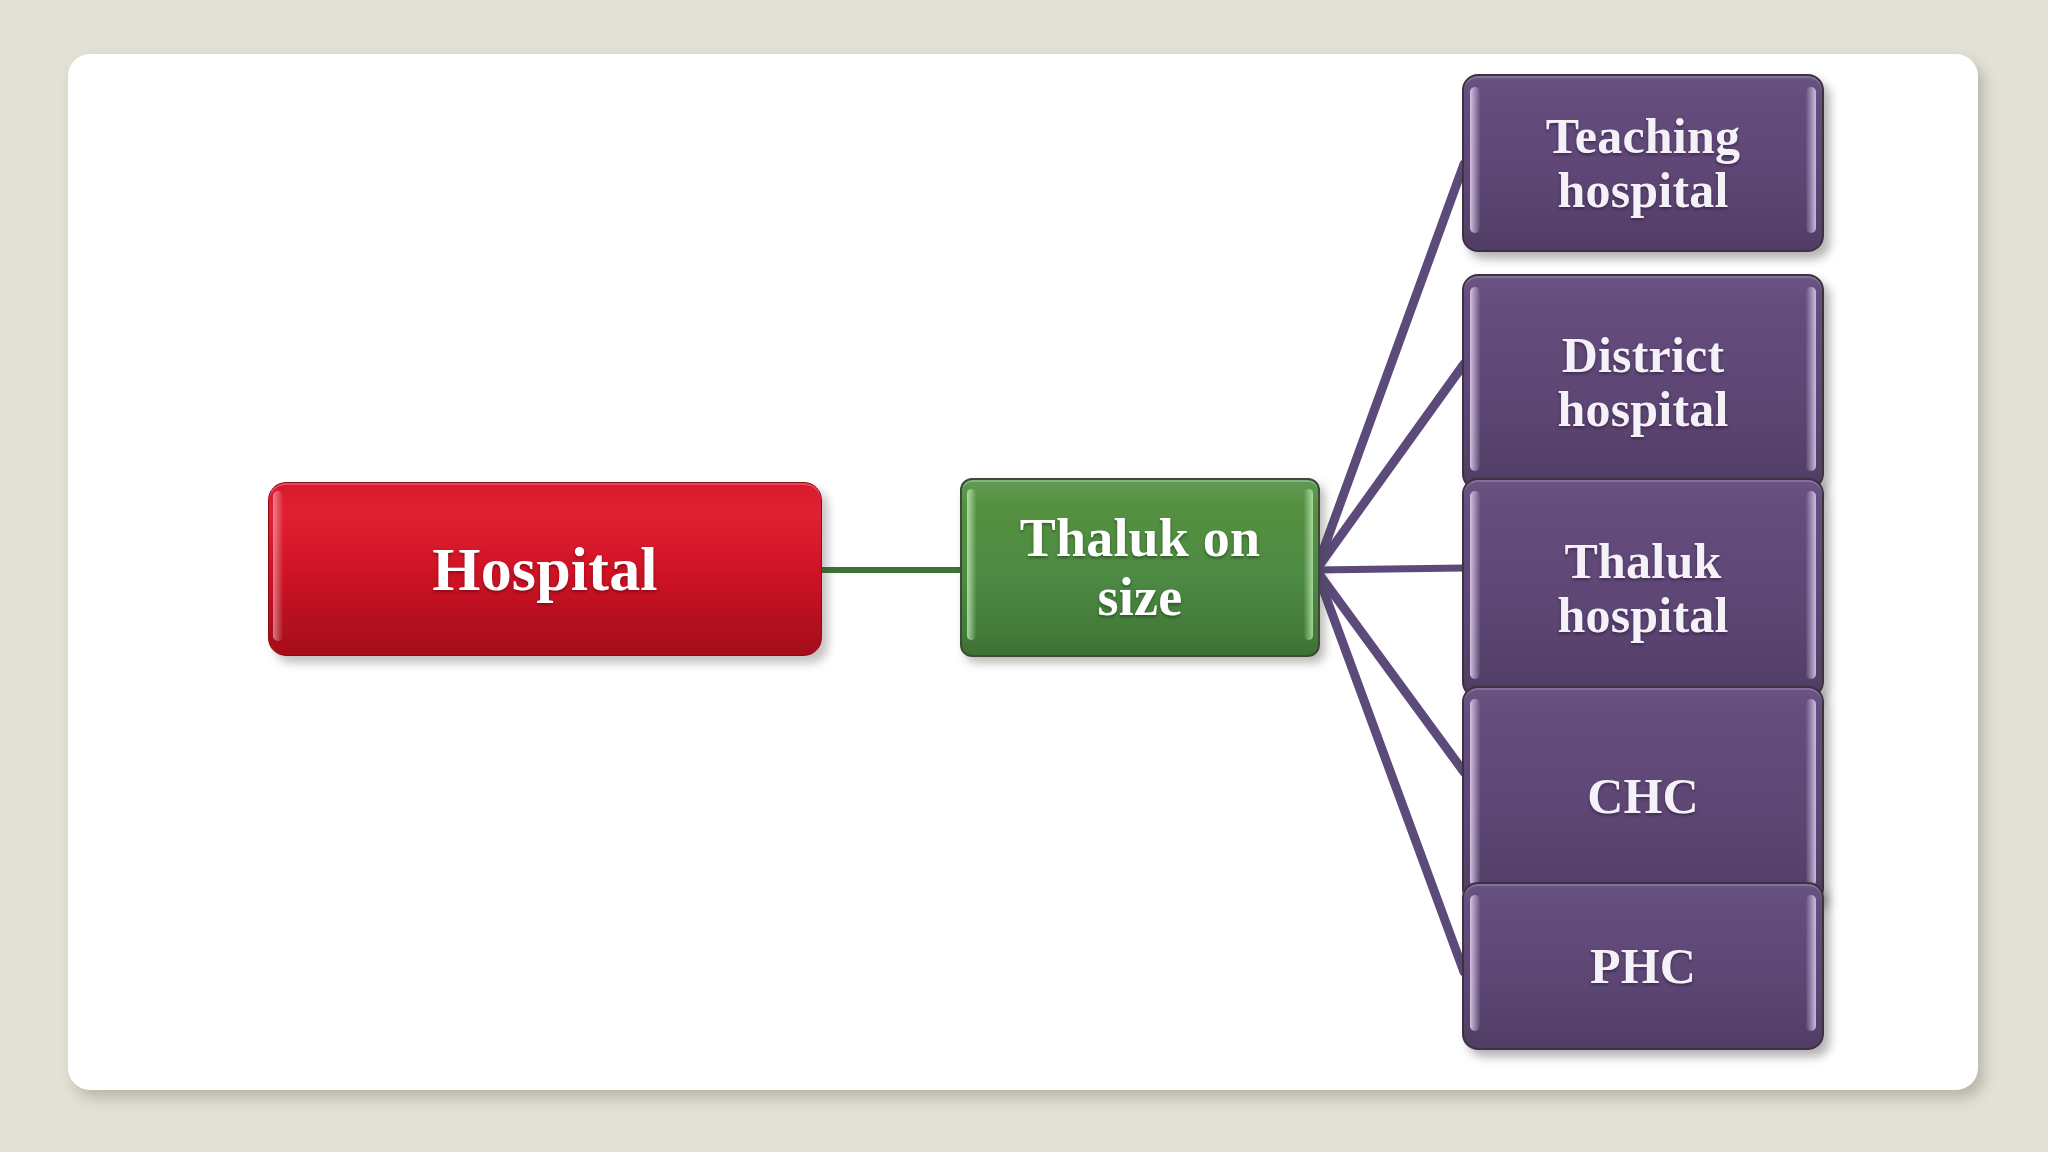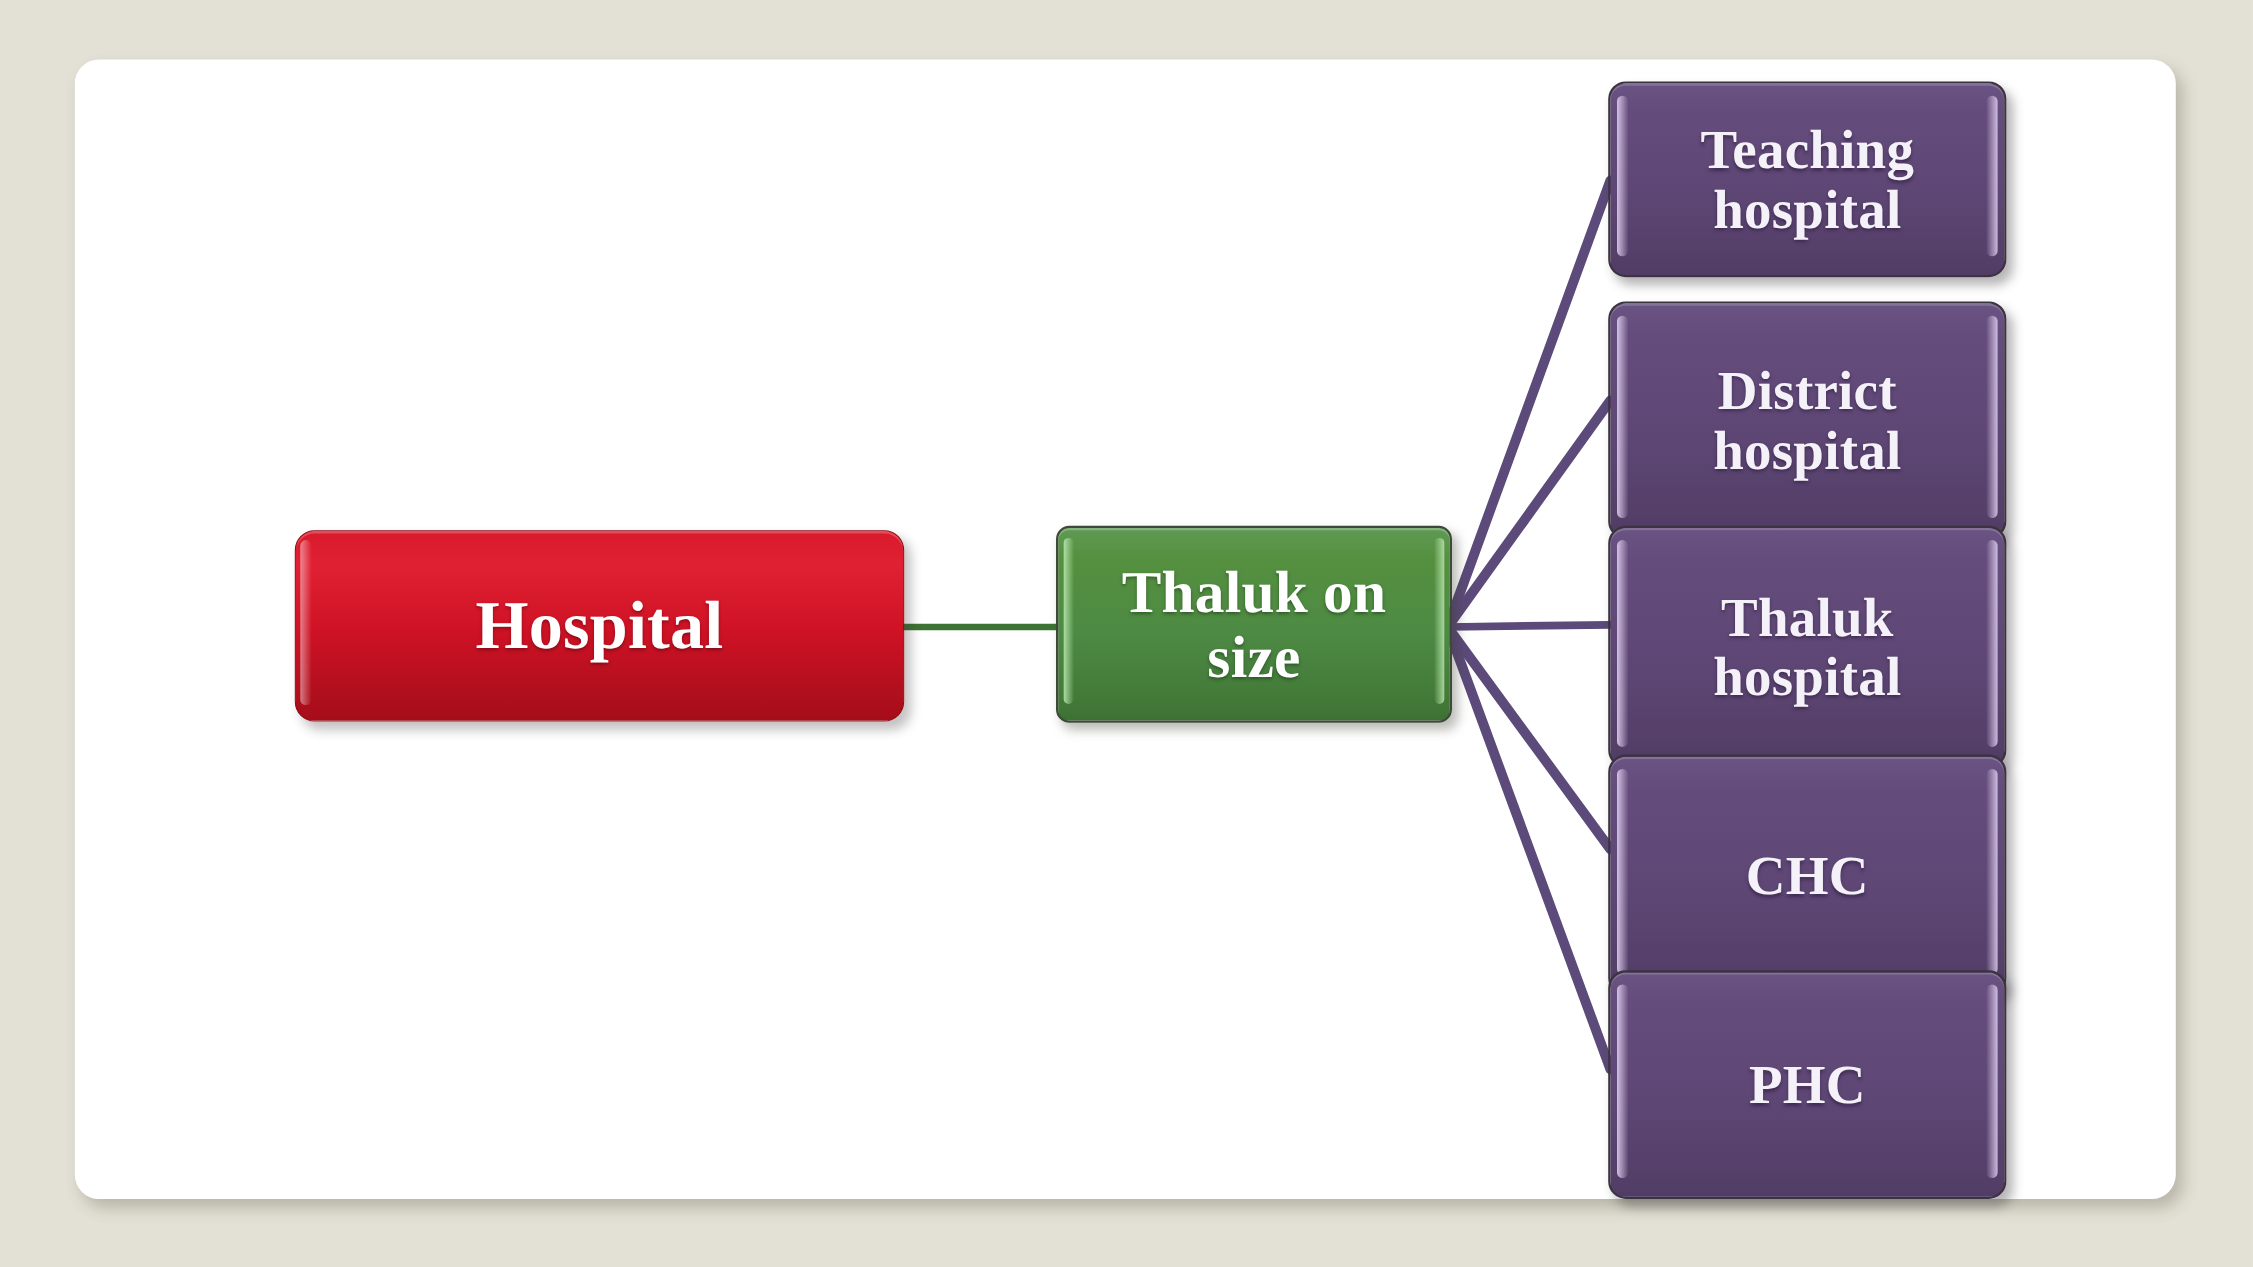--- a/index.html
+++ b/index.html
@@ -158,21 +158,21 @@
     right: 6px; top: 11px;
     width: 10px; height: calc(100% - 28px);
     border-radius: 7px;
     background: linear-gradient(to left, rgba(216,200,232,0.9), rgba(216,200,232,0.05));
   }
 
   #node-teaching   { top: 74px;  height: 178px; }
   #node-district   { top: 274px; height: 216px; }
   #node-thaluk     { top: 478px; height: 220px; }
   #node-chc        { top: 686px; height: 219px; }
-  #node-phc        { top: 882px; height: 208px; }
+  #node-phc        { top: 882px; height: 168px; }
 
   .leaf-text { display: block; width: 100%; padding: 0 18px; box-sizing: border-box; }
 </style>
 </head>
 <body>
 
 <div id="slide">
 
   <div id="card"></div>
 

